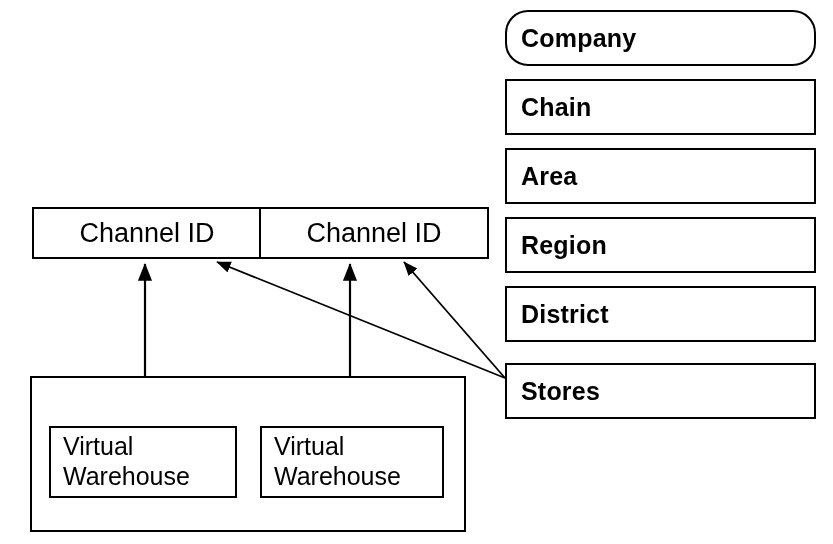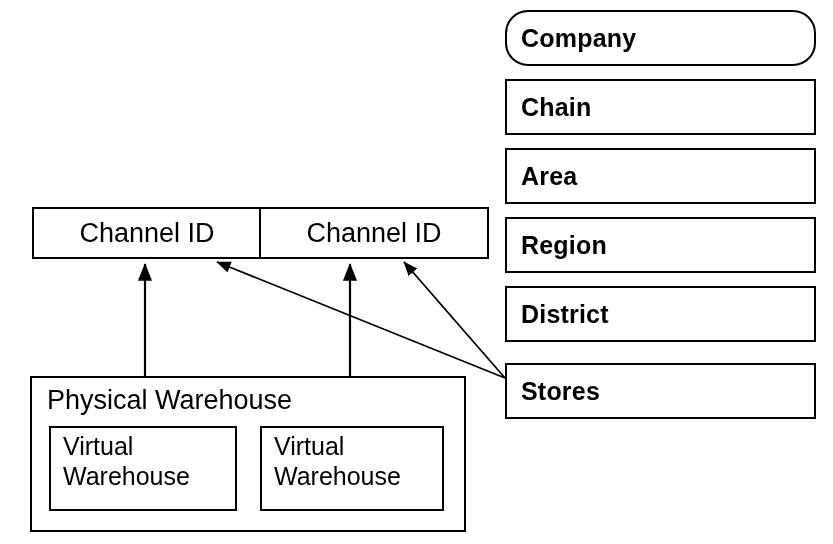--- a/index.html
+++ b/index.html
@@ -71,21 +71,21 @@
     left: 15px;
     top: 8px;
     font-size: 27px;
     font-weight: normal;
     color: #000000;
     line-height: 1.1;
     white-space: nowrap;
   }
   .virtual-box {
     top: 48px;
-    height: 85px;
+    height: 72px;
     padding: 4px 0 0 12px;
     box-sizing: border-box;
   }
   .virtual-label {
     font-size: 25px;
     font-weight: normal;
     color: #000000;
     line-height: 1.18;
     white-space: pre-line;
   }
@@ -132,21 +132,20 @@
   </div>
 
   <div class="box channel-box" style="left:32px;">
     <span class="channel-label">Channel ID</span>
   </div>
   <div class="box channel-box" style="left:259px;">
     <span class="channel-label">Channel ID</span>
   </div>
 
   <div class="box" id="physical-warehouse-box">
-    <div class="pw-title">Physical Warehouse</div>
 
     <div class="box virtual-box" style="left:17px; width:188px;">
       <div class="virtual-label">Virtual
 Warehouse</div>
     </div>
 
     <div class="box virtual-box" style="left:228px; width:184px;">
       <div class="virtual-label">Virtual
 Warehouse</div>
     </div>

